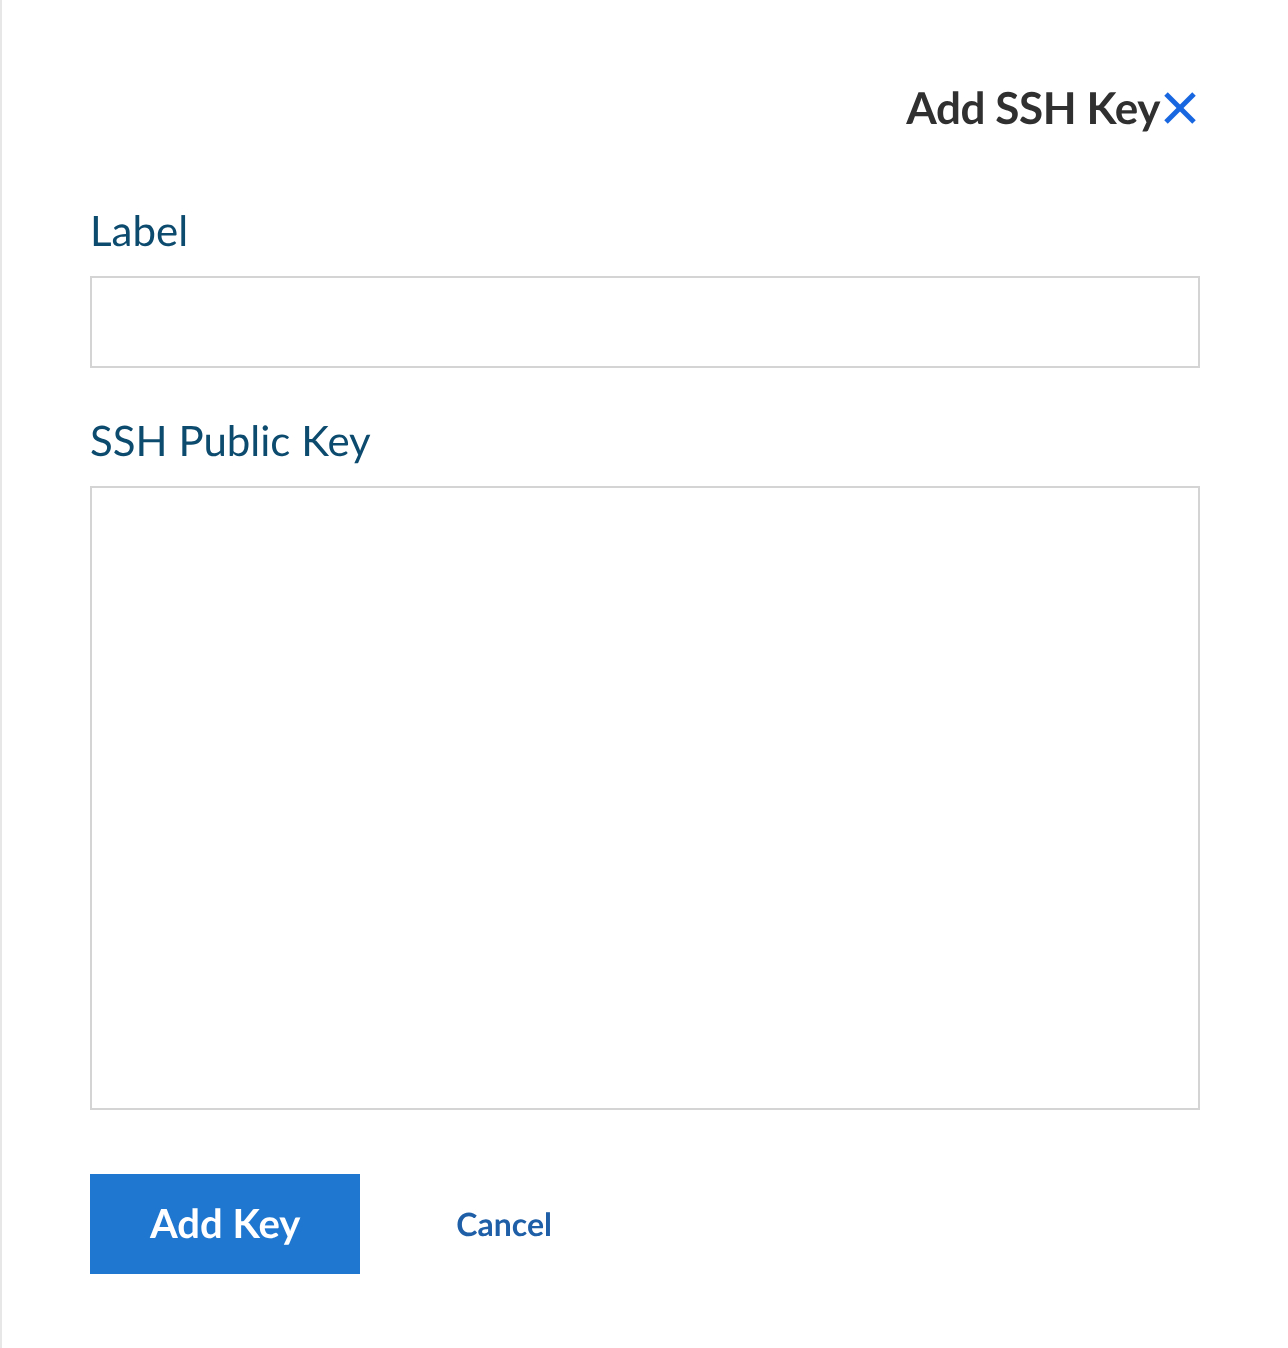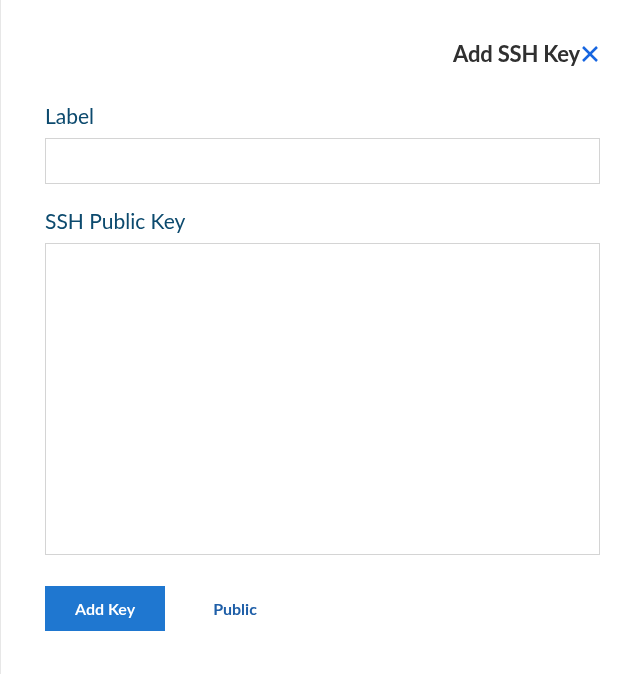--- a/index.html
+++ b/index.html
@@ -81,21 +81,21 @@
     .actions {
       display: flex;
       align-items: center;
       gap: 48px;
       margin-top: 28px;
     }
     .btn-primary {
       background: #1f77d0;
       color: #fff;
       border: none;
-      font-size: 16px;
+      font-size: 20px;
       font-weight: 700;
       padding: 13px 30px;
       cursor: pointer;
       font-family: inherit;
     }
     .btn-cancel {
       background: none;
       border: none;
       color: #1f5fa8;
       font-size: 16px;
@@ -124,15 +124,15 @@
     <input type="text" class="text-input" placeholder="" style="">
   </div>
 
   <div class="field">
     <label class="field-label">SSH Public Key</label>
     <textarea class="textarea-input" placeholder="" style=""></textarea>
   </div>
 
   <div class="actions">
     <button class="btn-primary">Add Key</button>
-    <button class="btn-cancel">Public</button>
+    <button class="btn-cancel">Cancel</button>
   </div>
 </div>
 
 </body></html>

